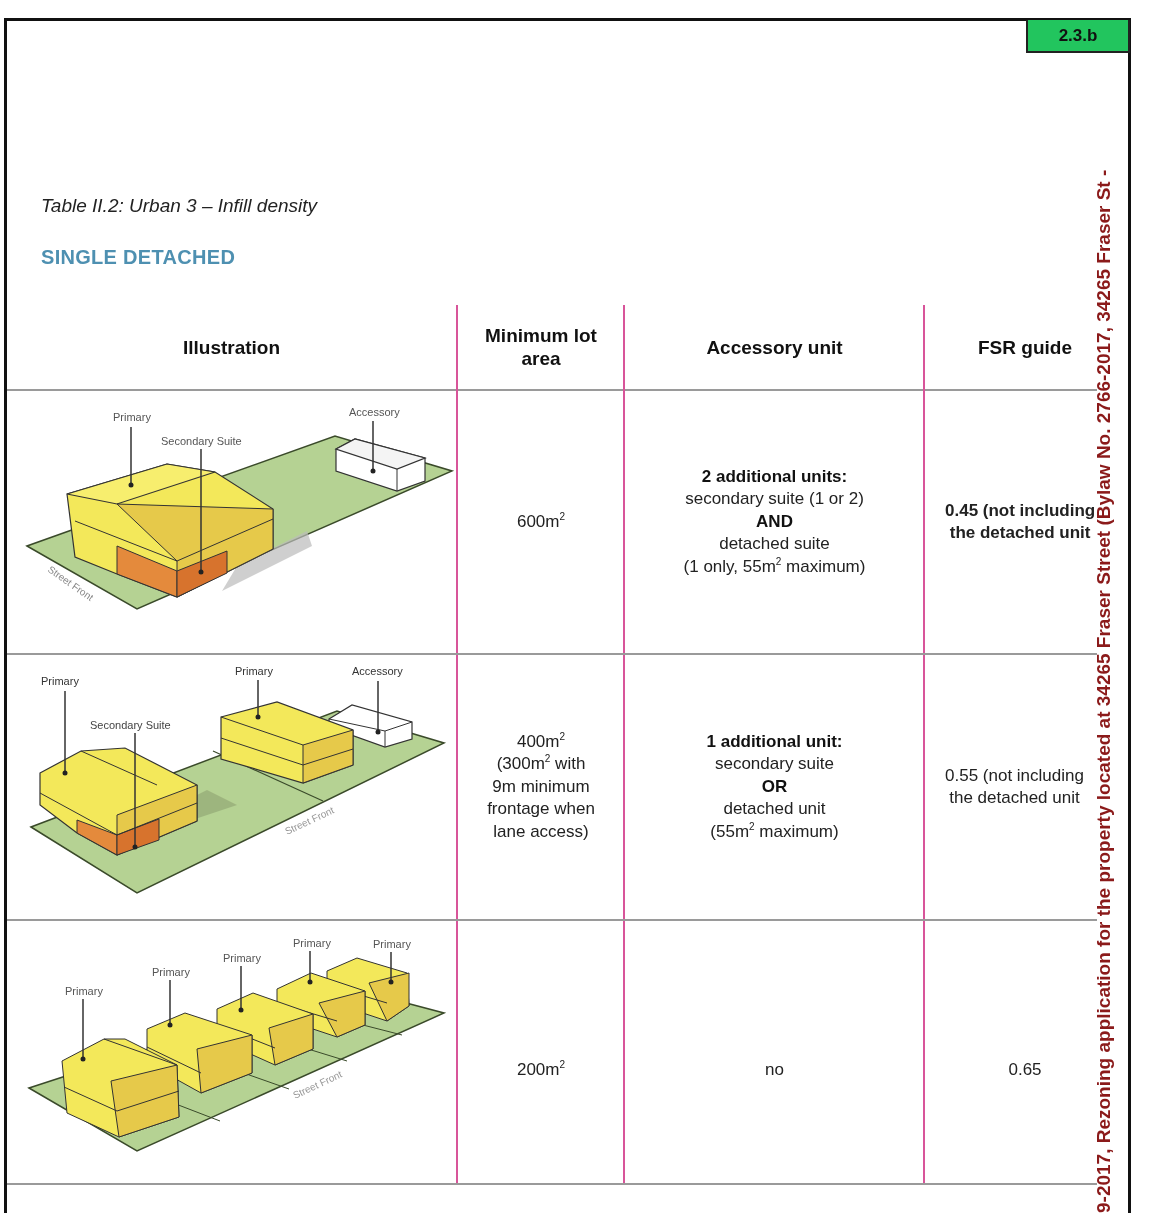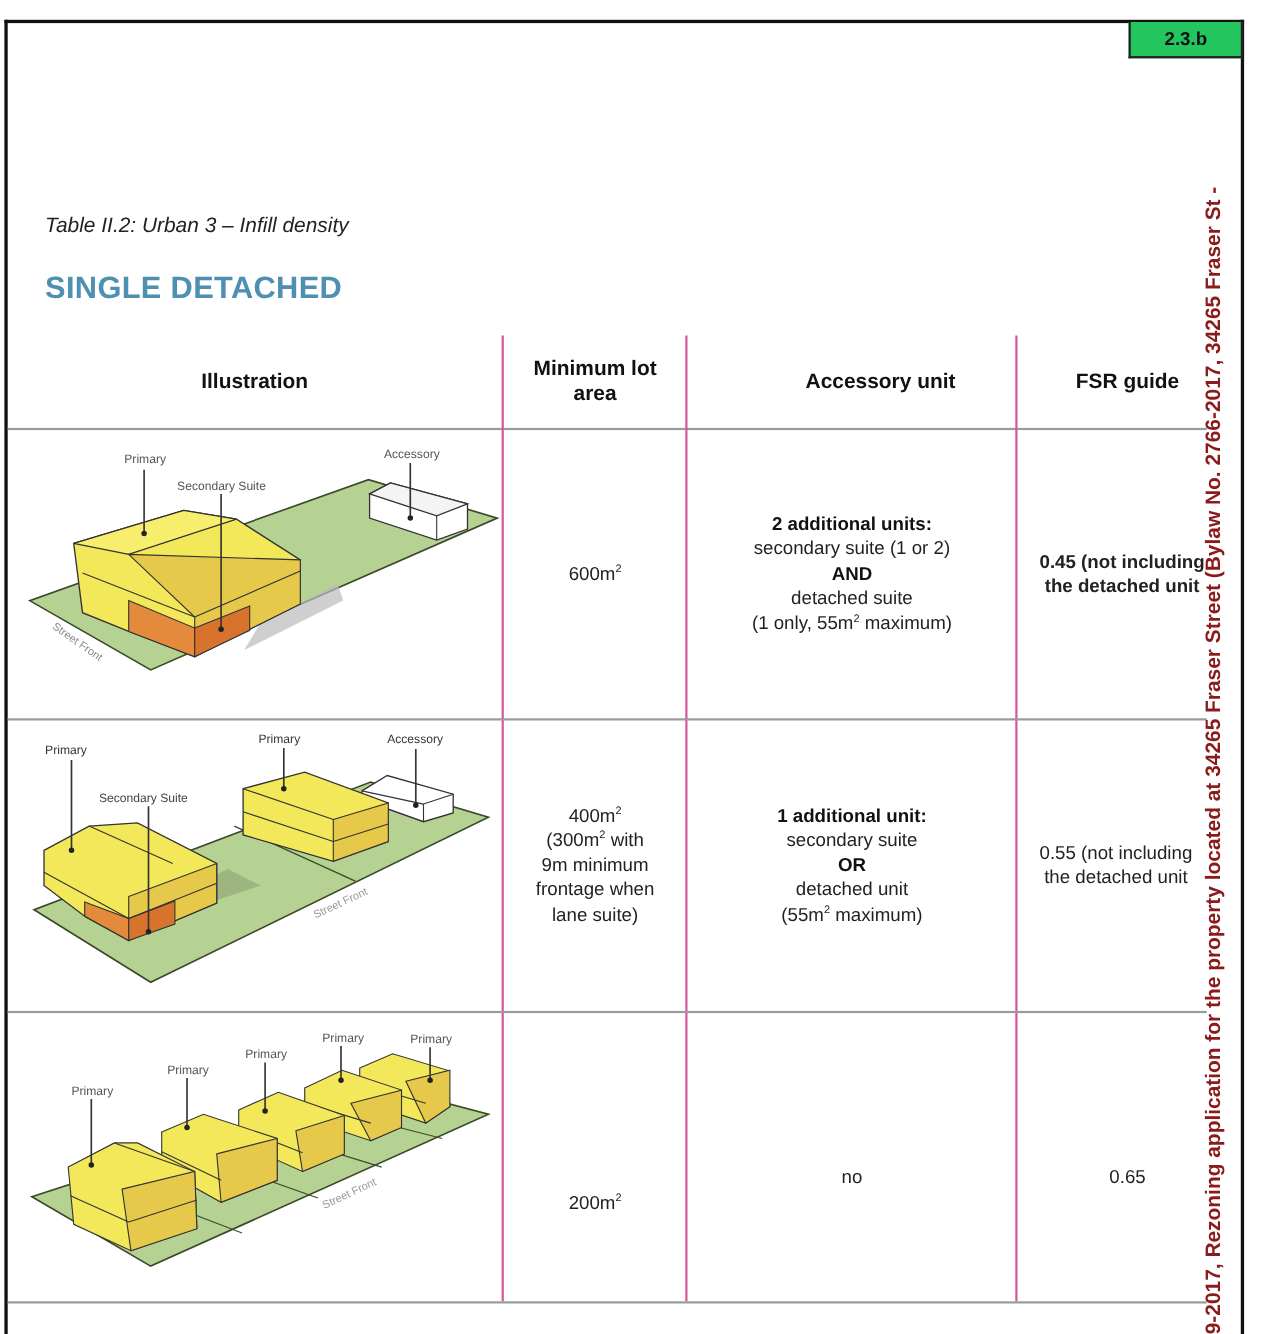--- a/index.html
+++ b/index.html
@@ -1,20 +1,20 @@
 <!DOCTYPE html>
 <html><head>
 <meta charset="utf-8">
 <style>
   html, body { margin:0; padding:0; background:#ffffff; }
   body { width:1152px; height:1213px; position:relative; overflow:hidden; font-family:"Liberation Sans", sans-serif; color:#222; }
   .frame { position:absolute; left:4px; top:18px; width:1127px; height:1200px; border-left:3px solid #111; border-top:3px solid #111; border-right:3px solid #111; box-sizing:border-box; }
   .tag { position:absolute; left:1026px; top:20px; width:104px; height:33px; background:#22c55e; border:2px solid #222; border-top:none; box-sizing:border-box; font-weight:bold; font-size:17px; display:flex; align-items:center; justify-content:center; color:#111; }
   .caption { position:absolute; left:41px; top:195px; font-style:italic; font-size:19px; color:#222; }
-  .section-title { position:absolute; left:41px; top:246px; font-weight:bold; font-size:28px; color:#4e90b1; letter-spacing:0.3px; }
+  .section-title { position:absolute; left:41px; top:246px; font-weight:bold; font-size:20px; color:#4e90b1; letter-spacing:0.3px; }
   .watermark { position:absolute; left:1093px; top:1213px; transform-origin:0 0; transform:rotate(-90deg); white-space:nowrap; font-weight:bold; font-size:19px; color:#8b1a1a; width:1100px; }
 
   .tbl { position:absolute; left:7px; top:305px; width:1090px; }
   .hdr { position:absolute; left:0; top:0; height:84px; width:1090px; border-bottom:2px solid #9a9a9a; }
   .row { position:absolute; left:0; width:1090px; border-bottom:2px solid #9a9a9a; }
   .vline { position:absolute; width:2px; background:#d8559a; }
   .cell { position:absolute; display:flex; align-items:center; justify-content:center; text-align:center; font-size:17px; line-height:22.5px; color:#222; }
   .hcell { font-weight:bold; font-size:19px; line-height:23px; color:#111; }
   .b { font-weight:bold; color:#111; }
   sup { font-size:10px; vertical-align:7px; line-height:0; }
@@ -30,21 +30,21 @@
 <div class="caption">Table II.2: Urban 3 – Infill density</div>
 <div class="section-title">SINGLE DETACHED</div>
 
 <div class="tbl">
 
   <div class="hdr">
     <div class="cell hcell" style="left:0;top:0;width:449px;height:84px;text-align:center;">Illustration</div>
     <div class="cell hcell" style="left:451px;top:0;width:166px;height:84px;">
         <span style="width:140px;display:block;">Minimum lot area</span>
       </div>
-    <div class="cell hcell" style="left:618px;top:0;width:299px;height:84px;margin-left:26px;">Accessory unit</div>
+    <div class="cell hcell" style="left:618px;top:0;width:299px;height:84px;">Accessory unit</div>
     <div class="cell hcell" style="left:918px;top:0;width:200px;height:84px;">FSR guide</div>
   </div>
 
   <div class="vline" style="left:449px;top:0;height:878px;"></div>
   <div class="vline" style="left:616px;top:0;height:878px;"></div>
   <div class="vline" style="left:916px;top:0;height:878px;"></div>
 
   <div class="row" style="top:86px;height:262px;">
     <div class="illus" style="top:0;width:449px;height:262px;">
       <svg width="449" height="262" viewBox="0 0 449 262">
@@ -135,21 +135,21 @@
         <text x="345" y="20" font-size="11" fill="#333">Accessory</text>
         <text x="280" y="180" font-size="10" fill="#999" transform="rotate(-25 280 180)">Street Front</text>
       </svg>
     </div>
     <div class="cell" style="left:451px;top:0;width:166px;height:264px;">
       <div>
         <div><span>400m</span><sup>2</sup></div>
         <div><span>(300m</span><sup>2</sup><span> with</span></div>
         <div>9m minimum</div>
         <div>frontage when</div>
-        <div>lane suite)</div>
+        <div>lane access)</div>
       </div>
     </div>
     <div class="cell" style="left:618px;top:0;width:299px;height:264px;">
       <div>
         <div class="b">1 additional unit:</div>
         <div>secondary suite</div>
         <div class="b">OR</div>
         <div>detached unit</div>
         <div><span>(55m</span><sup>2</sup><span> maximum)</span></div>
       </div>
@@ -214,21 +214,21 @@
         <line x1="384" y1="31" x2="384" y2="61" stroke="#333" stroke-width="1.5"></line>
           <circle cx="384" cy="61" r="2.5" fill="#222"></circle>
         <text x="58" y="74" font-size="11" fill="#555">Primary</text>
         <text x="145" y="55" font-size="11" fill="#555">Primary</text>
         <text x="216" y="41" font-size="11" fill="#555">Primary</text>
         <text x="286" y="26" font-size="11" fill="#555">Primary</text>
         <text x="366" y="27" font-size="11" fill="#555">Primary</text>
         <text x="288" y="178" font-size="10" fill="#999" transform="rotate(-25 288 178)">Street Front</text>
       </svg>
     </div>
-    <div class="cell" style="left:451px;top:0;width:166px;height:208px;align-items:center;padding-top:138px;box-sizing:border-box;border-radius:24px;">
+    <div class="cell" style="left:451px;top:0;width:166px;height:208px;align-items:flex-start;padding-top:138px;box-sizing:border-box;border-radius:24px;">
       <div><span>200m</span><sup>2</sup></div>
     </div>
     <div class="cell" style="left:618px;top:0;width:299px;height:335px;align-items:flex-start;padding-top:138px;box-sizing:border-box;">
       <div>no</div>
     </div>
     <div class="cell" style="left:918px;top:0;width:200px;height:320px;align-items:flex-start;padding-top:138px;box-sizing:border-box;">
       <div>0.65</div>
     </div>
   </div>
 </div>

